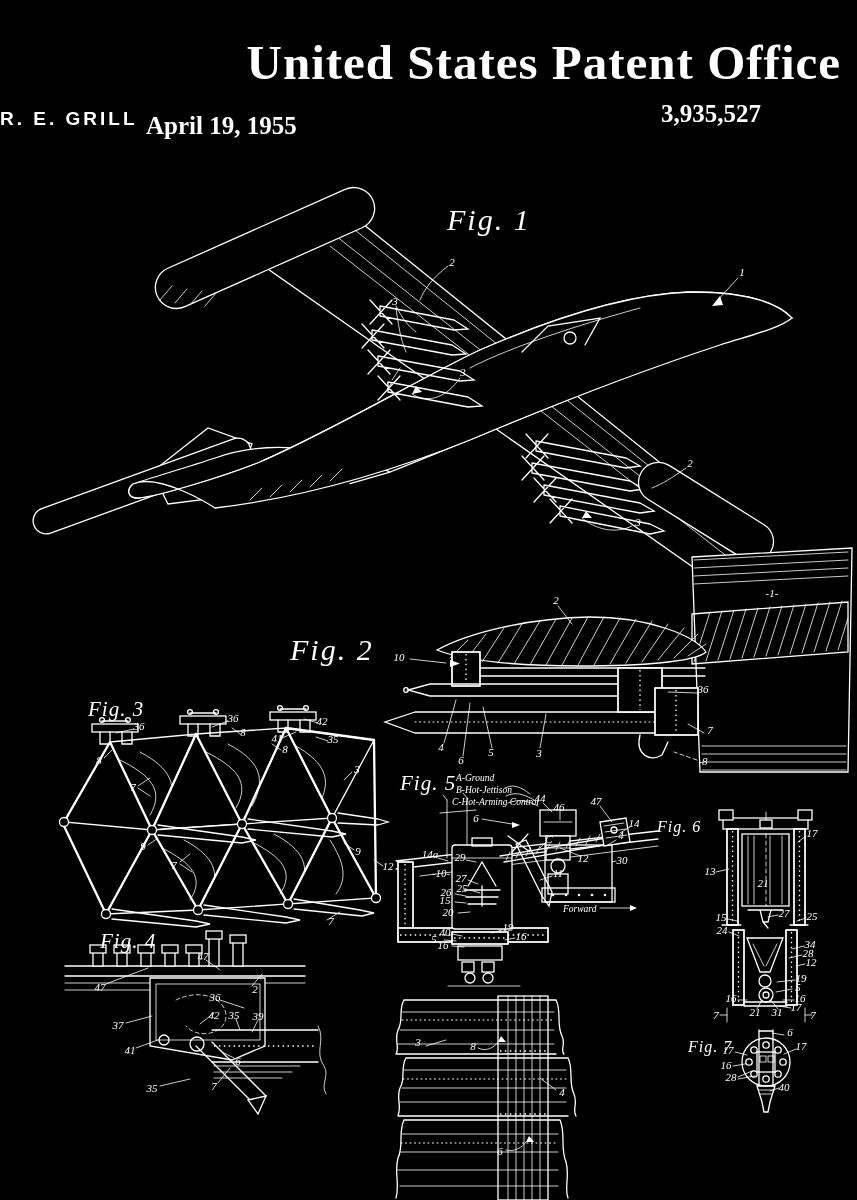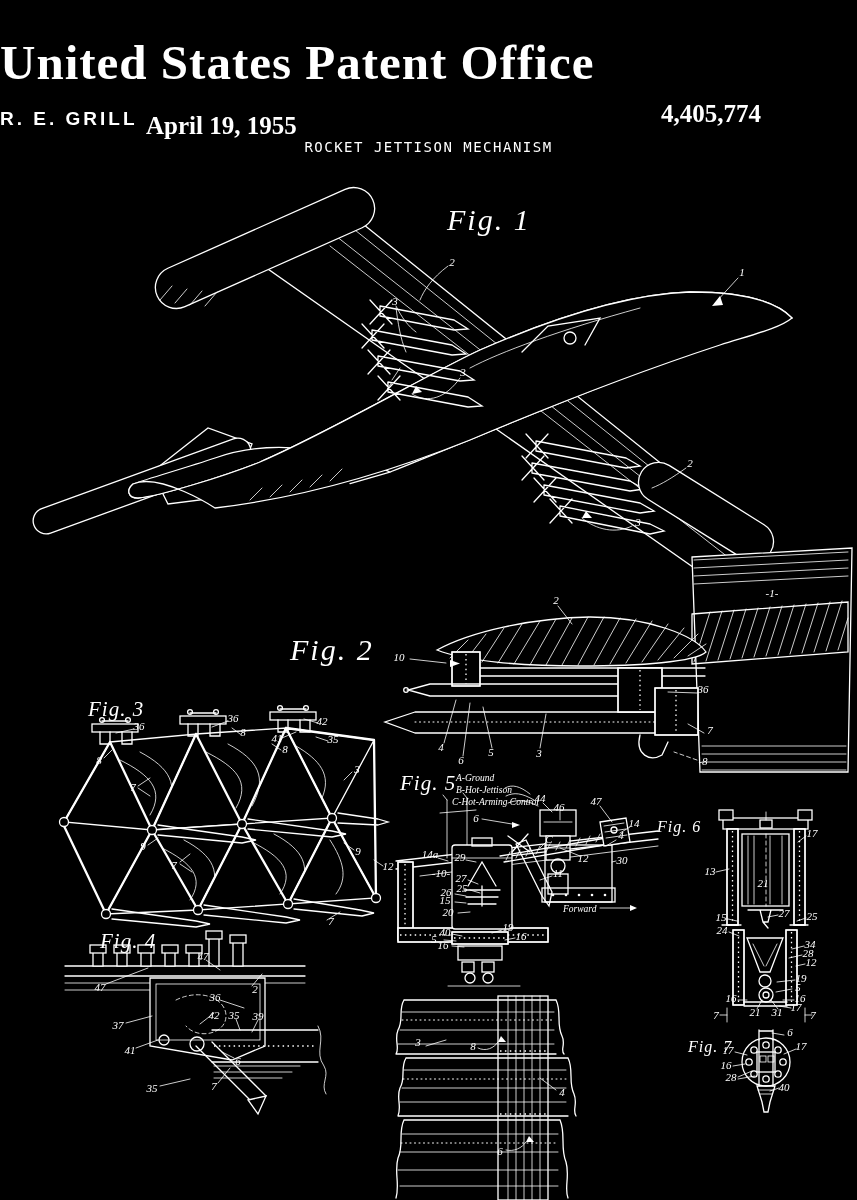--- a/index.html
+++ b/index.html
@@ -1,18 +1,18 @@
 <!DOCTYPE html>
 <html><head>
 <meta charset="utf-8">
 <style>
   html,body{margin:0;padding:0;background:#000;}
   .poster{position:relative;width:857px;height:1200px;background:#000;overflow:hidden;
           font-family:"Liberation Serif",serif;color:#fff;}
-  .title{position:absolute;left:0;right:16px;top:34px;text-align:left;font-size:49px;
+  .title{position:absolute;left:0;right:16px;top:34px;text-align:right;font-size:49px;
          font-weight:bold;letter-spacing:1px;font-family:Liberation Serif, serif;}
   .date{position:absolute;left:108px;top:112px;font-size:25px;font-weight:bold;margin-left:38px;}
   .inventor{position:absolute;left:0;right:0;top:108px;font-size:19px;
             font-family:"Liberation Sans",sans-serif;font-weight:bold;letter-spacing:3px;}
   .patnum{position:absolute;right:96px;top:100px;font-size:25px;font-weight:bold;}
   .doctitle{position:absolute;left:0;right:0;top:139px;text-align:center;font-size:14px;
             font-family:"DejaVu Sans Mono",monospace;letter-spacing:1.5px;}
   svg.art{position:absolute;left:0;top:0;}
   svg.art path,svg.art line,svg.art rect,svg.art circle,svg.art ellipse,
   svg.art polygon,svg.art polyline{stroke:#fff;fill:none;stroke-width:1.3;stroke-linecap:round;}
@@ -30,22 +30,21 @@
   svg.art text.figlab3{font-size:16px;text-anchor:start;letter-spacing:1px;}
   svg.art text.note{font-size:9.5px;text-anchor:start;}
 </style>
 </head>
 <body>
 
 <div class="poster">
   <div class="title">United States Patent Office</div>
   <div class="date">April 19, 1955</div>
   <div class="inventor">R. E. GRILL</div>
-  <div class="patnum">4,405,774</div>
-  <div class="doctitle">ROCKET JETTISON MECHANISM</div>
+  <div class="patnum">3,935,527</div>
 
   <svg class="art" width="857" height="1200" viewBox="0 0 857 1200">
 
     <g>
 
       <polygon class="fb" points="348,212 765,547 700,572 258,262"></polygon>
       <path class="thin" d="M345,222 L756,552 M336,236 L746,560 M330,246 L738,565"></path>
 
       <polygon class="fb" points="152,472 208,428 252,444 232,496 168,504"></polygon>
       <rect class="fb" x="-115" y="-13" width="230" height="26" rx="13" transform="translate(142,486) rotate(-20)"></rect>

